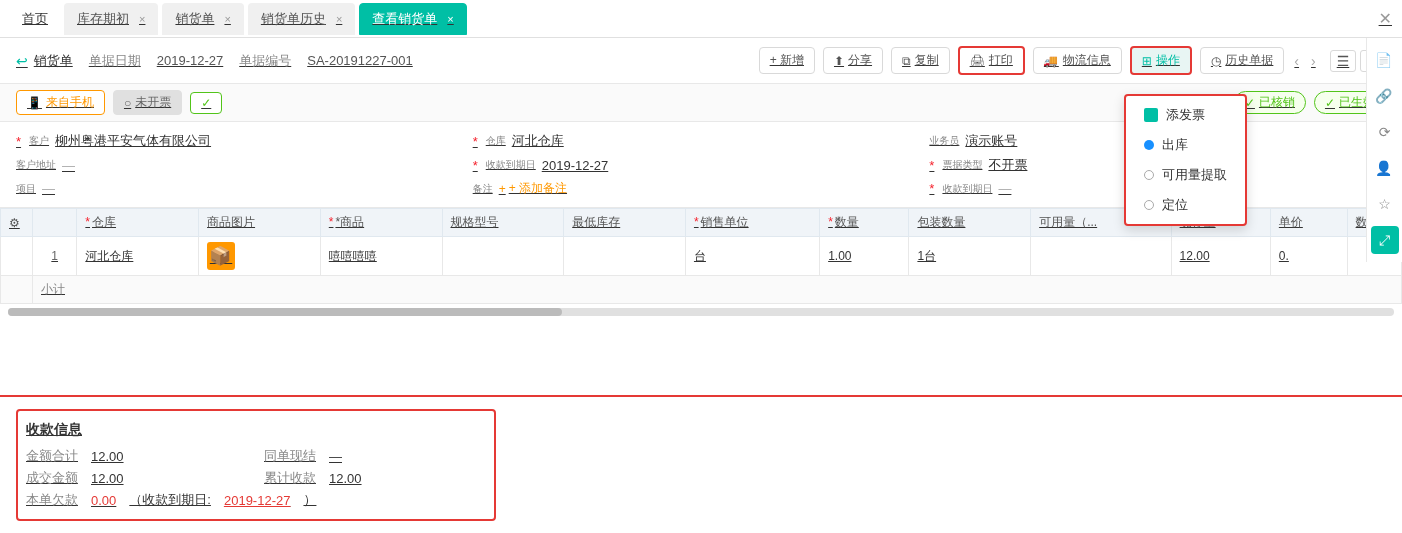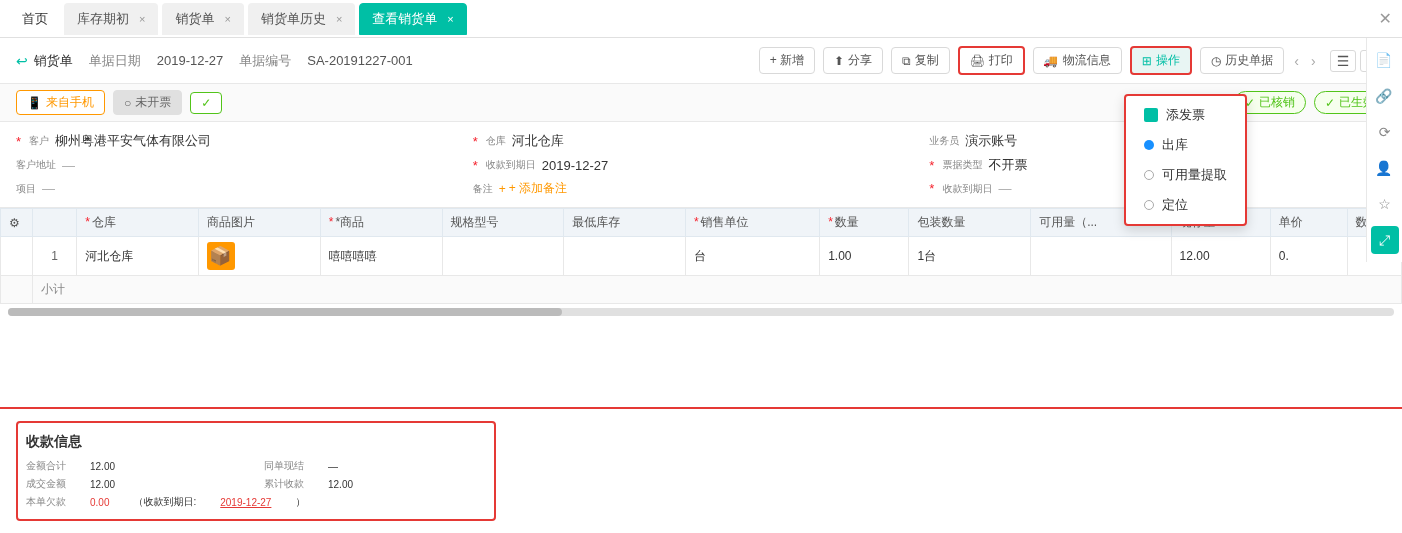--- a/index.html
+++ b/index.html
@@ -88,21 +88,21 @@
     .bottom-panel {
       display: flex; padding: 12px 16px; gap: 24px; border-top: 2px solid #e53935;
       background: #fff;
     }
     .info-box {
       border: 2px solid #e53935; border-radius: 4px; padding: 10px 8px;
       min-width: 480px; background: #fff;
     }
     .info-box-title { font-weight: bold; font-size: 14px; margin-bottom: 8px; }
     .info-grid { display: grid; grid-template-columns: 1fr 1fr; gap: 4px 16px; }
-    .info-row { display: flex; align-items: center; gap: 24px; font-size: 10px; }
+    .info-row { display: flex; align-items: center; gap: 13px; font-size: 13px; }
     .info-label { color: #888; white-space: nowrap; }
     .info-value { color: #333; }
     .info-value.orange { color: #e53935; }
     .info-value.date-link { color: #e53935; text-decoration: underline; }
 
     
     .dropdown-overlay {
       position: absolute; top: 94px; right: 155px; background: #fff;
       border: 1px solid #e0e0e0; border-radius: 4px; box-shadow: 0 4px 12px rgba(0,0,0,0.15);
       z-index: 100; min-width: 110px; padding: 4px 4px;
@@ -130,21 +130,21 @@
 
     
     .red-border-box { border: 2px solid #e53935 !important; }
 
     .scrollbar-row { height: 8px; background: #e0e0e0; border-radius: 4px; margin: 2px 0; }
     .scrollbar-thumb { height: 8px; background: #bbb; border-radius: 4px; width: 40%; }
   </style>
 </head>
 <body>
 
-<div style="position: relative; width: 1402px; height: 533px; overflow: hidden; background: #a3a3a3;">
+<div style="position: relative; width: 1402px; height: 533px; overflow: hidden; background: #a3a3a3; text-decoration: underline;">
 
   <div class="tab-bar">
     <div class="tab tab-home">
       <span>首页</span>
     </div>
     <div class="tab">
       <span>库存期初</span>
       <span class="close-x">×</span>
     </div>
     <div class="tab">

